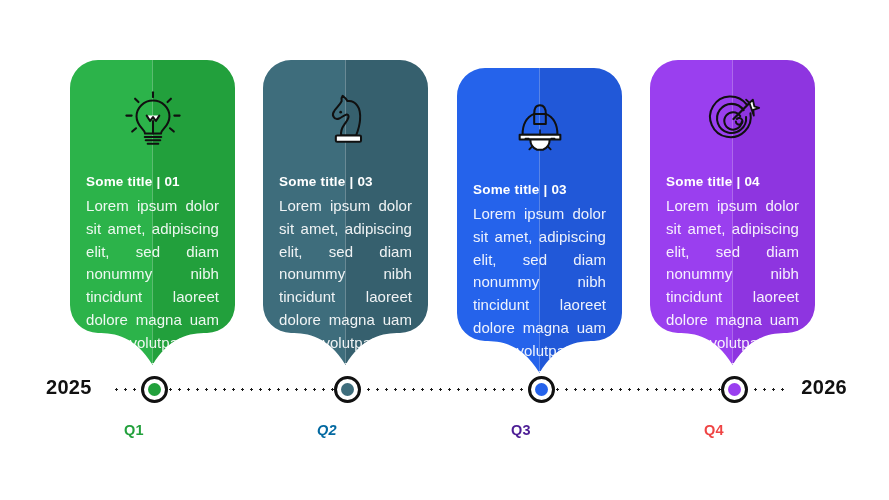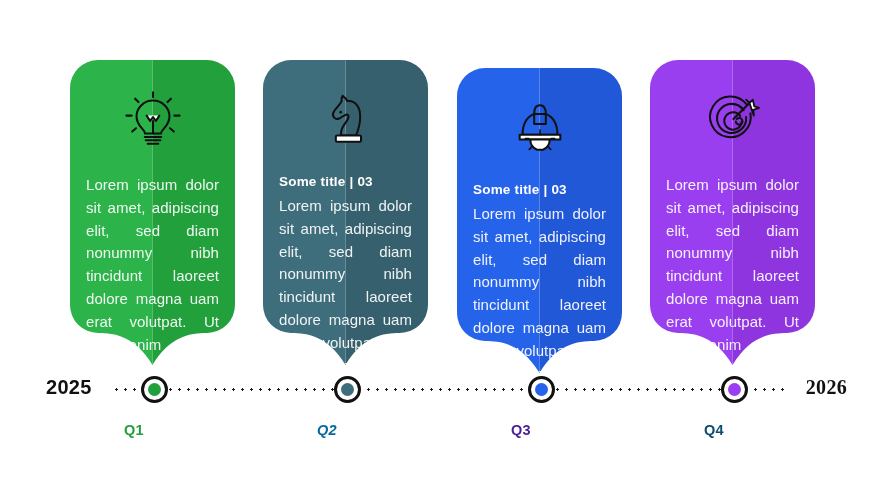--- a/index.html
+++ b/index.html
@@ -118,21 +118,21 @@
   .year-label {
     position: absolute;
     top: 16px;
     font-size: 20px;
     font-weight: bold;
     color: #111111;
     letter-spacing: 0.3px;
   }
 
   .year-start { left: 46px; }
-  .year-end   { right: 42px; font-family: Liberation Serif, serif; }
+  .year-end   { right: 42px; }
 
   .node {
     position: absolute;
     top: 16px;
     width: 27px;
     height: 27px;
     border-radius: 50%;
     background: #ffffff;
     border: 3.2px solid #111111;
     display: flex;
@@ -203,20 +203,21 @@
             <path d="M26.5 57.5 L37.5 57.5"></path>
             <path d="M32 4.5 L32 9.5"></path>
             <path d="M13.5 11 L17 14.5"></path>
             <path d="M50.5 11 L47 14.5"></path>
             <path d="M4.5 28.5 L10 28.5"></path>
             <path d="M59.5 28.5 L54 28.5"></path>
             <path d="M10.5 45 L14.5 41.5"></path>
             <path d="M53.5 45 L49.5 41.5"></path>
           </svg>
         </div>
+        <div class="card-title">Some title  |  01</div>
         <div class="card-body">Lorem ipsum dolor sit amet, adipiscing elit, sed diam nonummy nibh tincidunt laoreet dolore magna uam erat volutpat. Ut wisi enim minim veniam, quis nostrud exerci .</div>
       </div>
     </div>
 
     <div class="card">
       <svg class="card-shape" viewBox="0 0 165 305" preserveAspectRatio="none">
         <defs>
           <clipPath id="clip2">
             <path d="M28,0 H137 A28,28 0 0 1 165,28 V245
                      A28,28 0 0 1 137,273
@@ -298,20 +299,21 @@
         <div class="card-icon">
           <svg viewBox="0 0 64 64" fill="none" stroke="#101010" stroke-width="2.1" stroke-linecap="round" stroke-linejoin="round">
             <path d="M46 17 A21 21 0 1 0 50 26"></path>
             <path d="M43 23 A15 15 0 1 0 45.5 30"></path>
             <path d="M39.5 29 A9 9 0 1 0 41 35"></path>
             <path d="M35 34.5 A3.4 3.4 0 1 0 36 32"></path>
             <path d="M32.5 32 L49 15.5" stroke-width="2.3"></path>
             <path d="M45.5 12 L49 15.5 L52.5 12 L54 19 L59 20.5 L53 22.5 L53.5 28.5 L49 15.5 Z" fill="#ffffff" stroke="#101010" stroke-width="1.9"></path>
           </svg>
         </div>
+        <div class="card-title">Some title  |  04</div>
         <div class="card-body">Lorem ipsum dolor sit amet, adipiscing elit, sed diam nonummy nibh tincidunt laoreet dolore magna uam erat volutpat. Ut wisi enim minim veniam, quis nostrud exerci .</div>
       </div>
     </div>
 
   </div>
 
   <div class="timeline">
 
     <div class="timeline-line" style="background-image: radial-gradient(circle, rgb(26, 26, 26) 1.1px, rgba(0, 0, 0, 0) 1.3px);"></div>
 
@@ -327,17 +329,17 @@
     <div class="node node-q3" style="border-color: rgb(17, 17, 17);">
       <div class="node-dot" style="background: rgb(37, 99, 235);"></div>
     </div>
     <div class="node node-q4" style="border-color: rgb(17, 17, 17);">
       <div class="node-dot" style="background: rgb(154, 63, 239);"></div>
     </div>
 
     <div class="quarter-label ql-q1" style="color: rgb(34, 160, 60);">Q1</div>
     <div class="quarter-label ql-q2" style="color: #0369a1; font-style: italic;">Q2</div>
     <div class="quarter-label ql-q3" style="color: #4c1d95;">Q3</div>
-    <div class="quarter-label ql-q4" style="color: #0c4a6e;">Q4</div>
+    <div class="quarter-label ql-q4" style="color: #ef4444;">Q4</div>
 
   </div>
 
 </div>
 
 </body></html>

